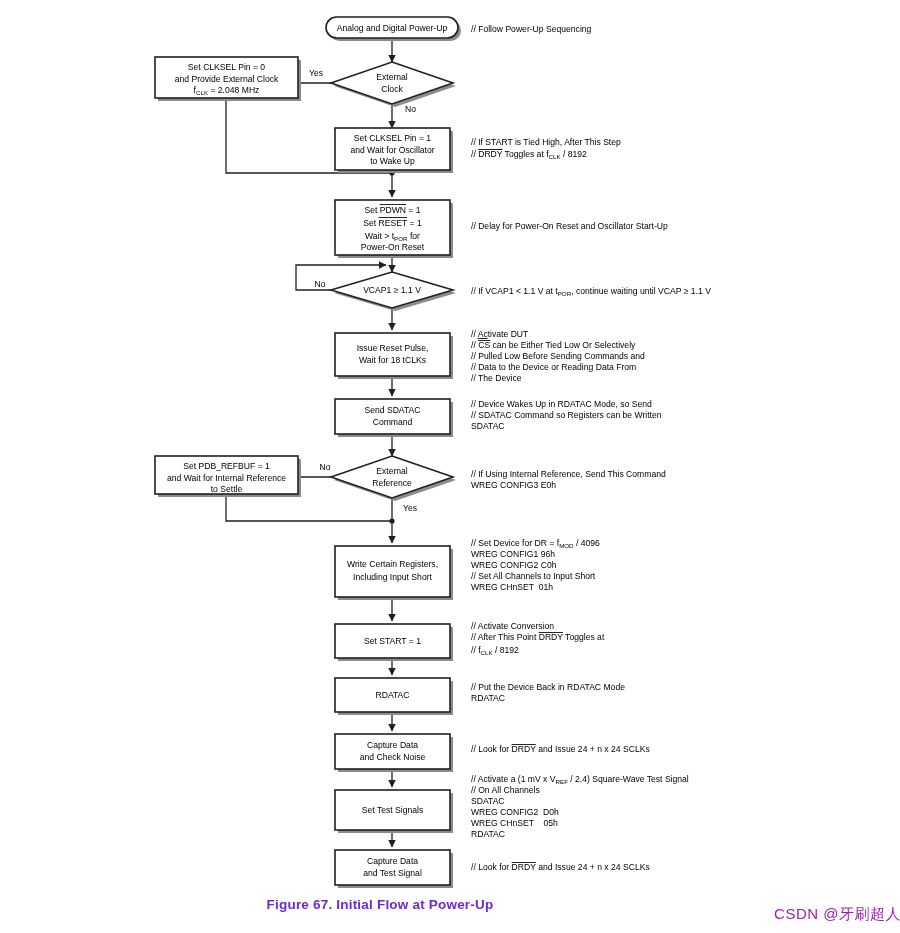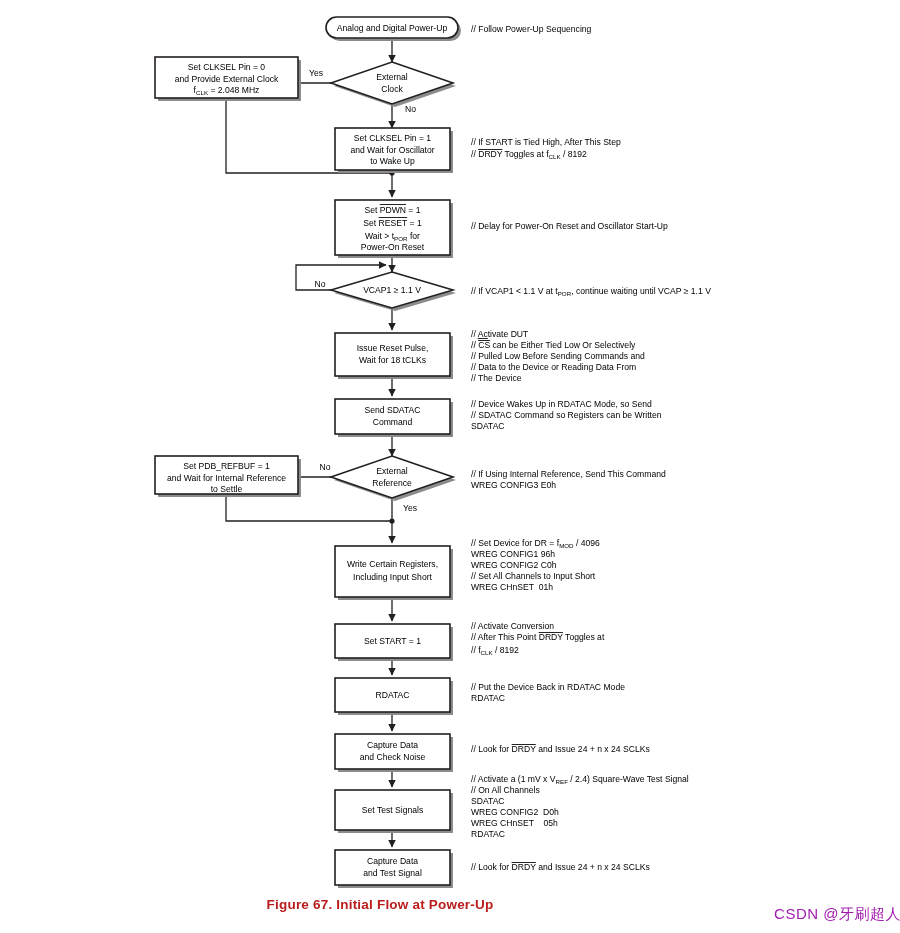--- a/index.html
+++ b/index.html
@@ -56,21 +56,21 @@
 
   .caption {
     position: absolute;
     left: 0;
     top: 897px;
     width: 760px;
     text-align: center;
     font-family: "Liberation Sans", sans-serif;
     font-size: 13.5px;
     font-weight: bold;
-    color: #b91c1c;
+    color: #6d28d9;
     letter-spacing: 0.2px;
   }
   .watermark {
     position: absolute;
     right: 18px;
     top: 905px;
     font-family: "Liberation Sans", sans-serif;
     font-size: 15px;
     color: #a21caf;
     letter-spacing: 0.5px;

